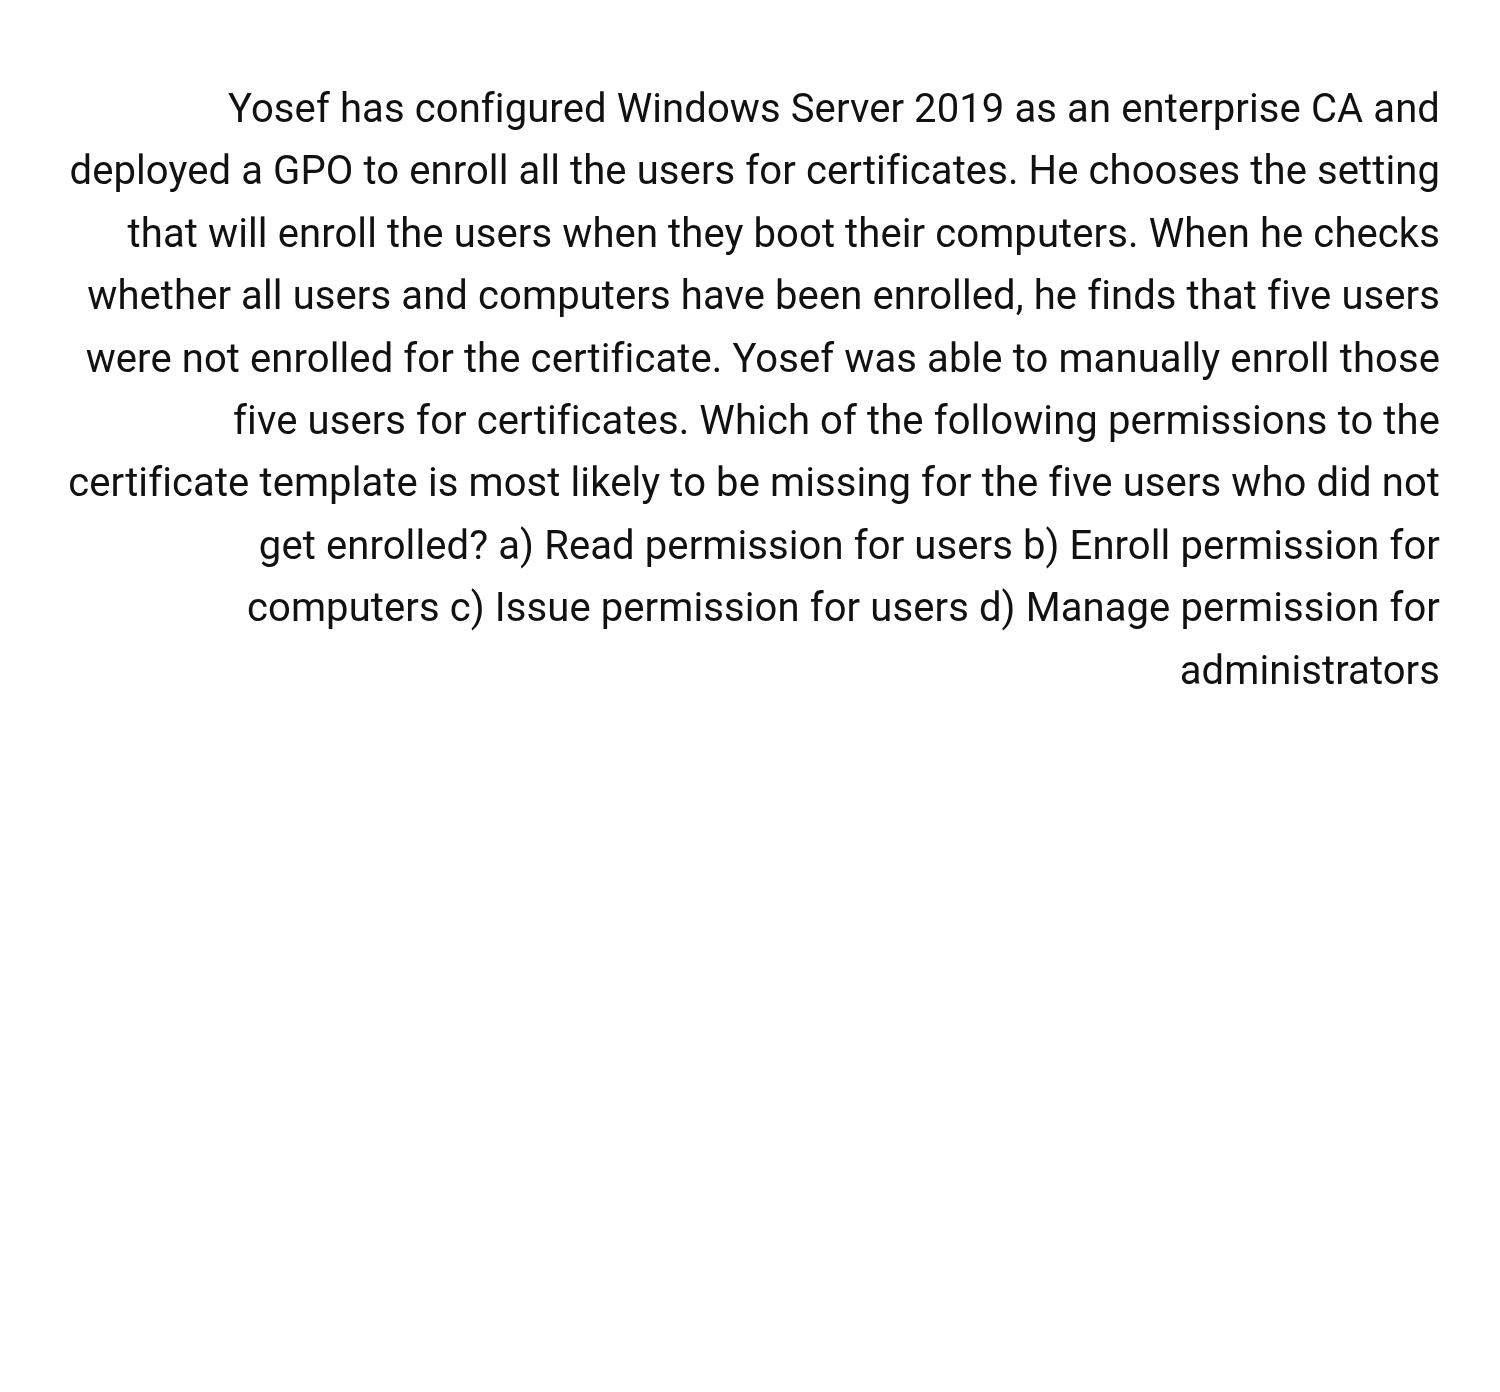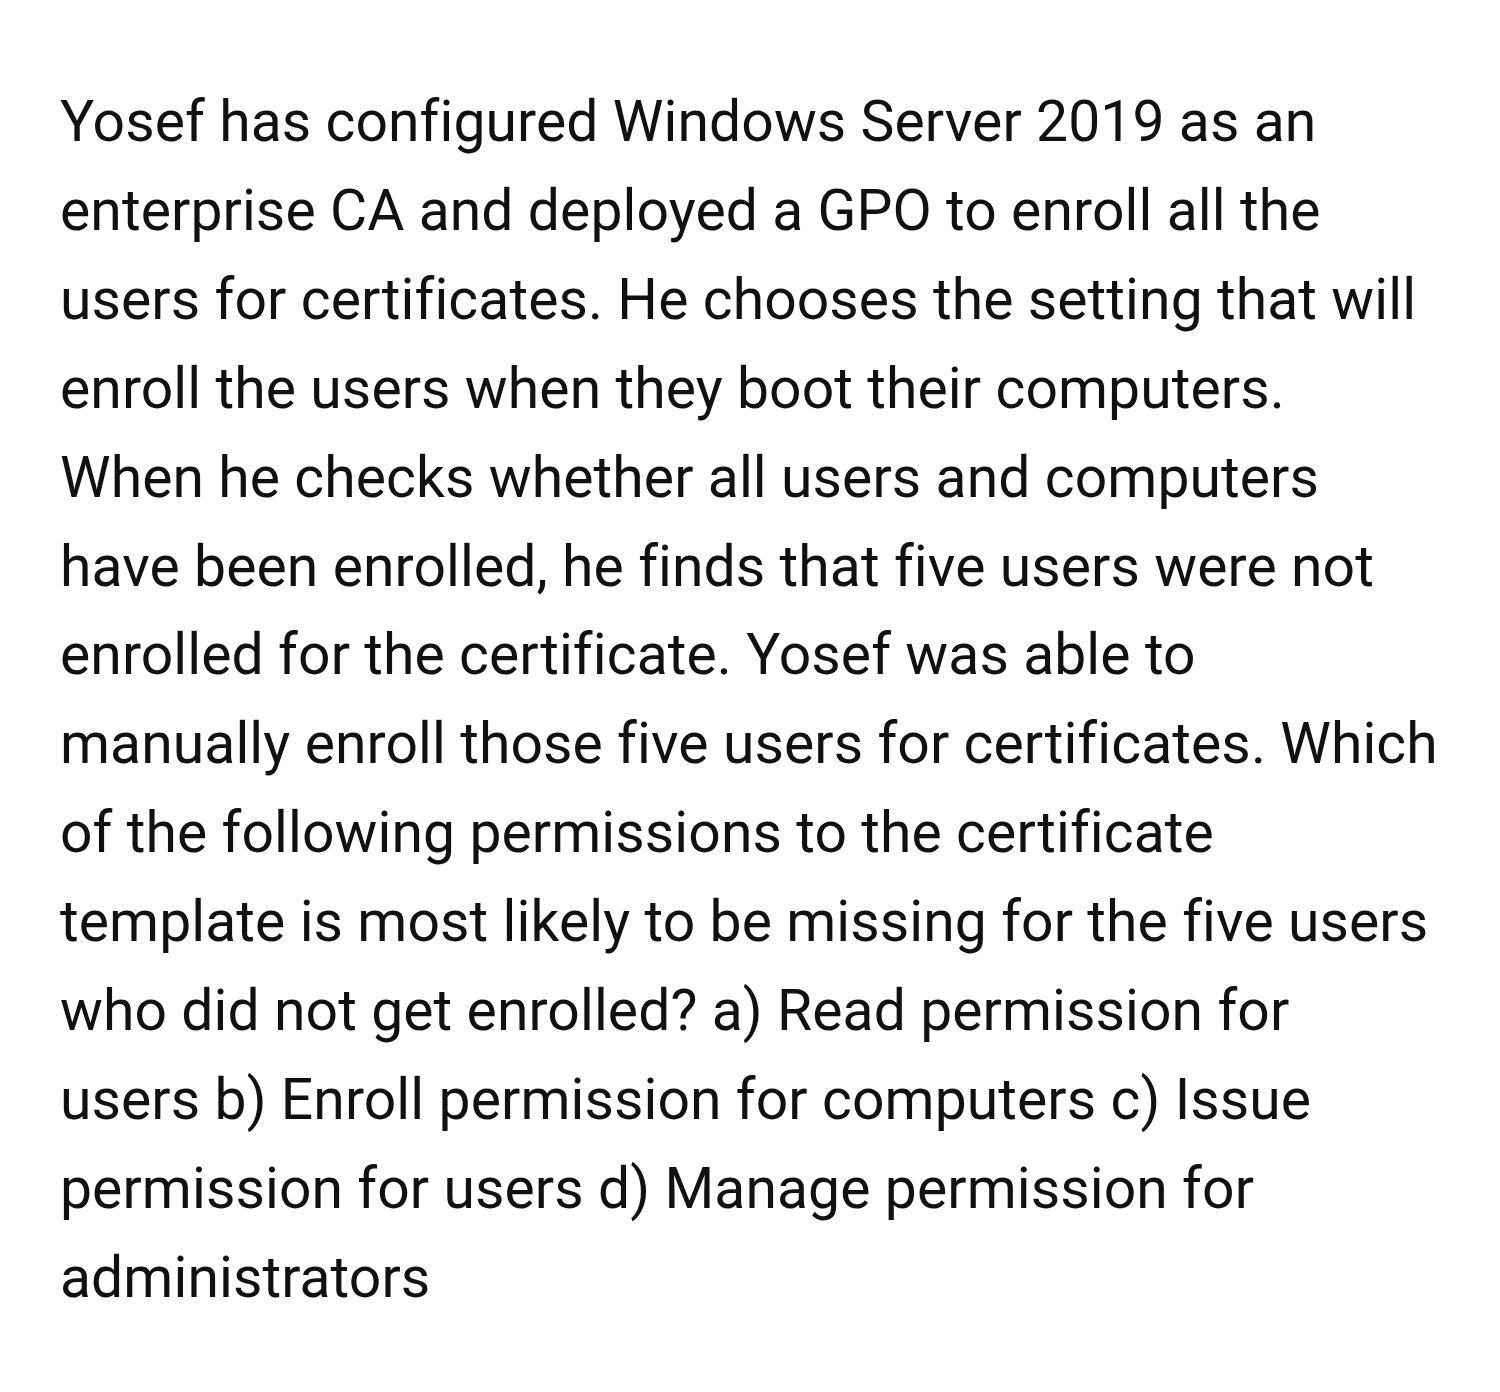--- a/index.html
+++ b/index.html
@@ -9,24 +9,25 @@
       height: 1392px;
       background: #ffffff;
       font-family: -apple-system, BlinkMacSystemFont, "Segoe UI", Roboto, "Helvetica Neue", Arial, sans-serif;
       color: #111111;
     }
     .container {
       padding: 78px 60px 60px 60px;
       box-sizing: border-box;
     }
     .question-text {
-      font-size: 57px;
+      font-size: 40px;
       line-height: 1.56;
       letter-spacing: 0.1px;
       font-weight: 400;
+      text-align: right;
     }
   </style>
 </head>
 <body>
 
 <div class="container">
   <div class="question-text">Yosef has configured Windows Server 2019 as an enterprise CA and deployed a GPO to enroll all the users for certificates. He chooses the setting that will enroll the users when they boot their computers. When he checks whether all users and computers have been enrolled, he finds that five users were not enrolled for the certificate. Yosef was able to manually enroll those five users for certificates. Which of the following permissions to the certificate template is most likely to be missing for the five users who did not get enrolled? a) Read permission for users b) Enroll permission for computers c) Issue permission for users d) Manage permission for administrators</div>
 </div>
 
 </body></html>

